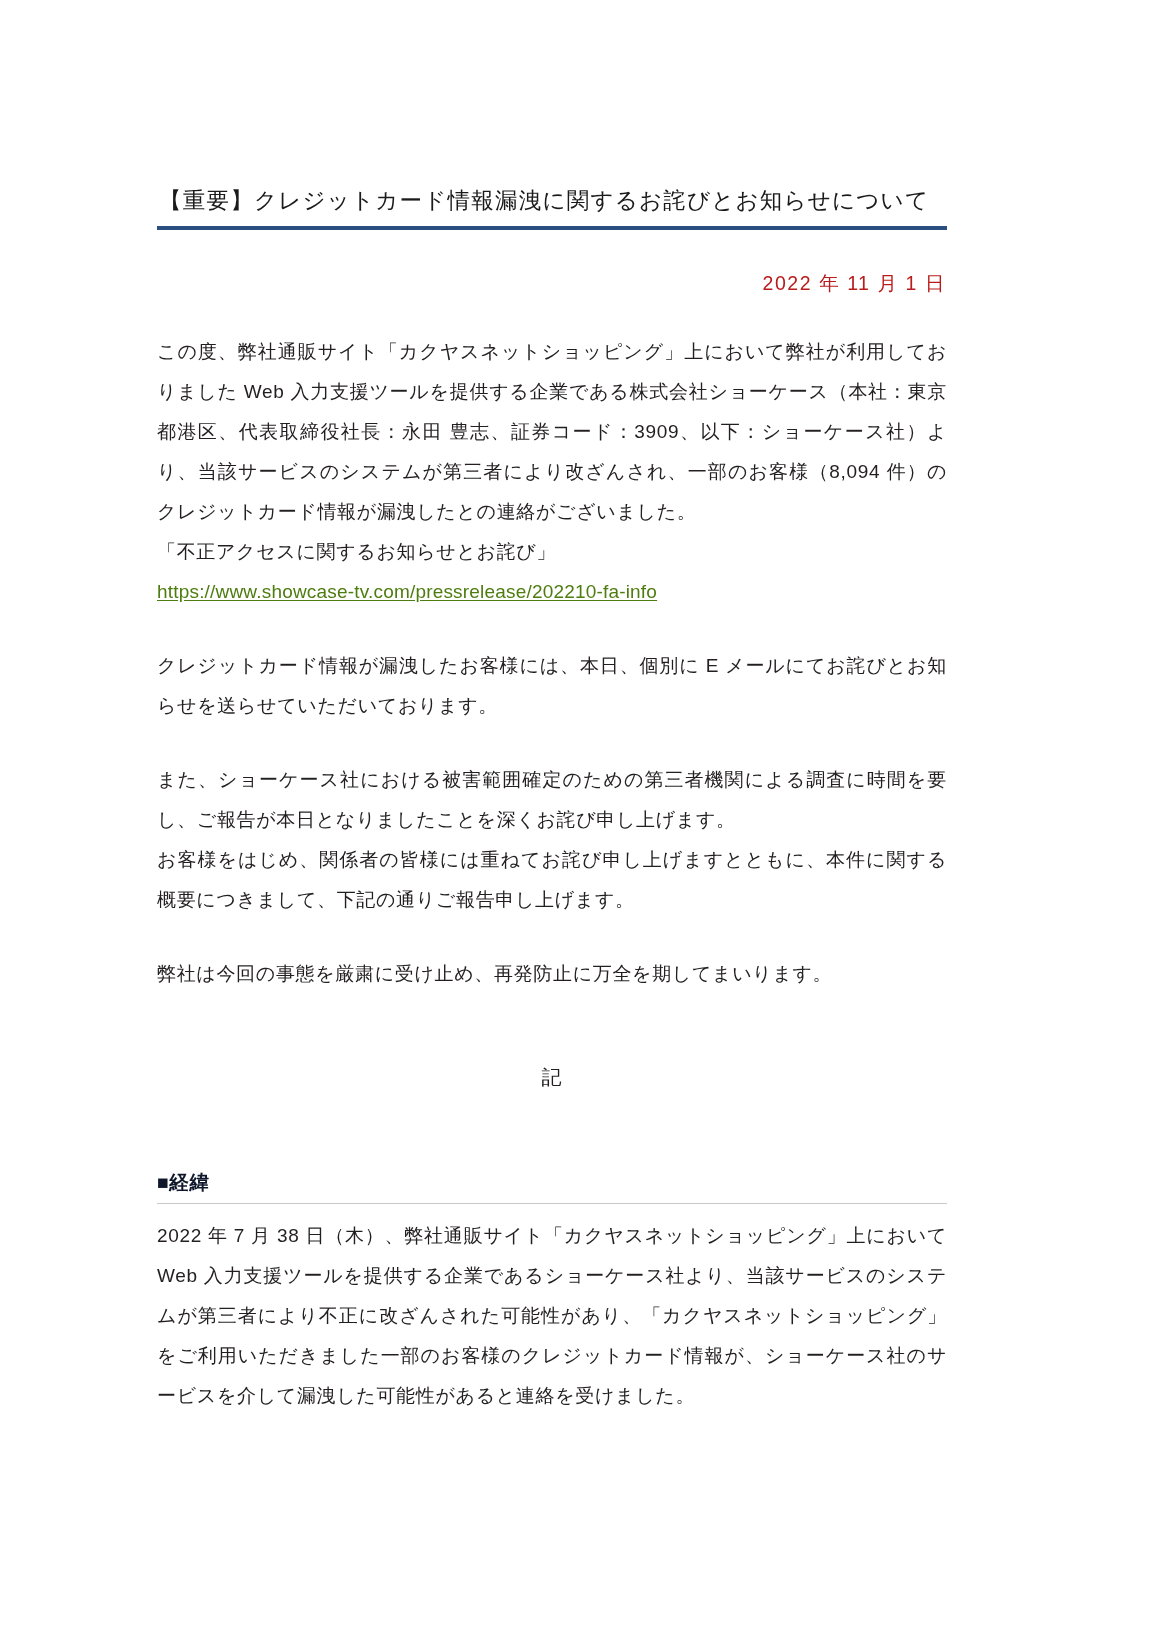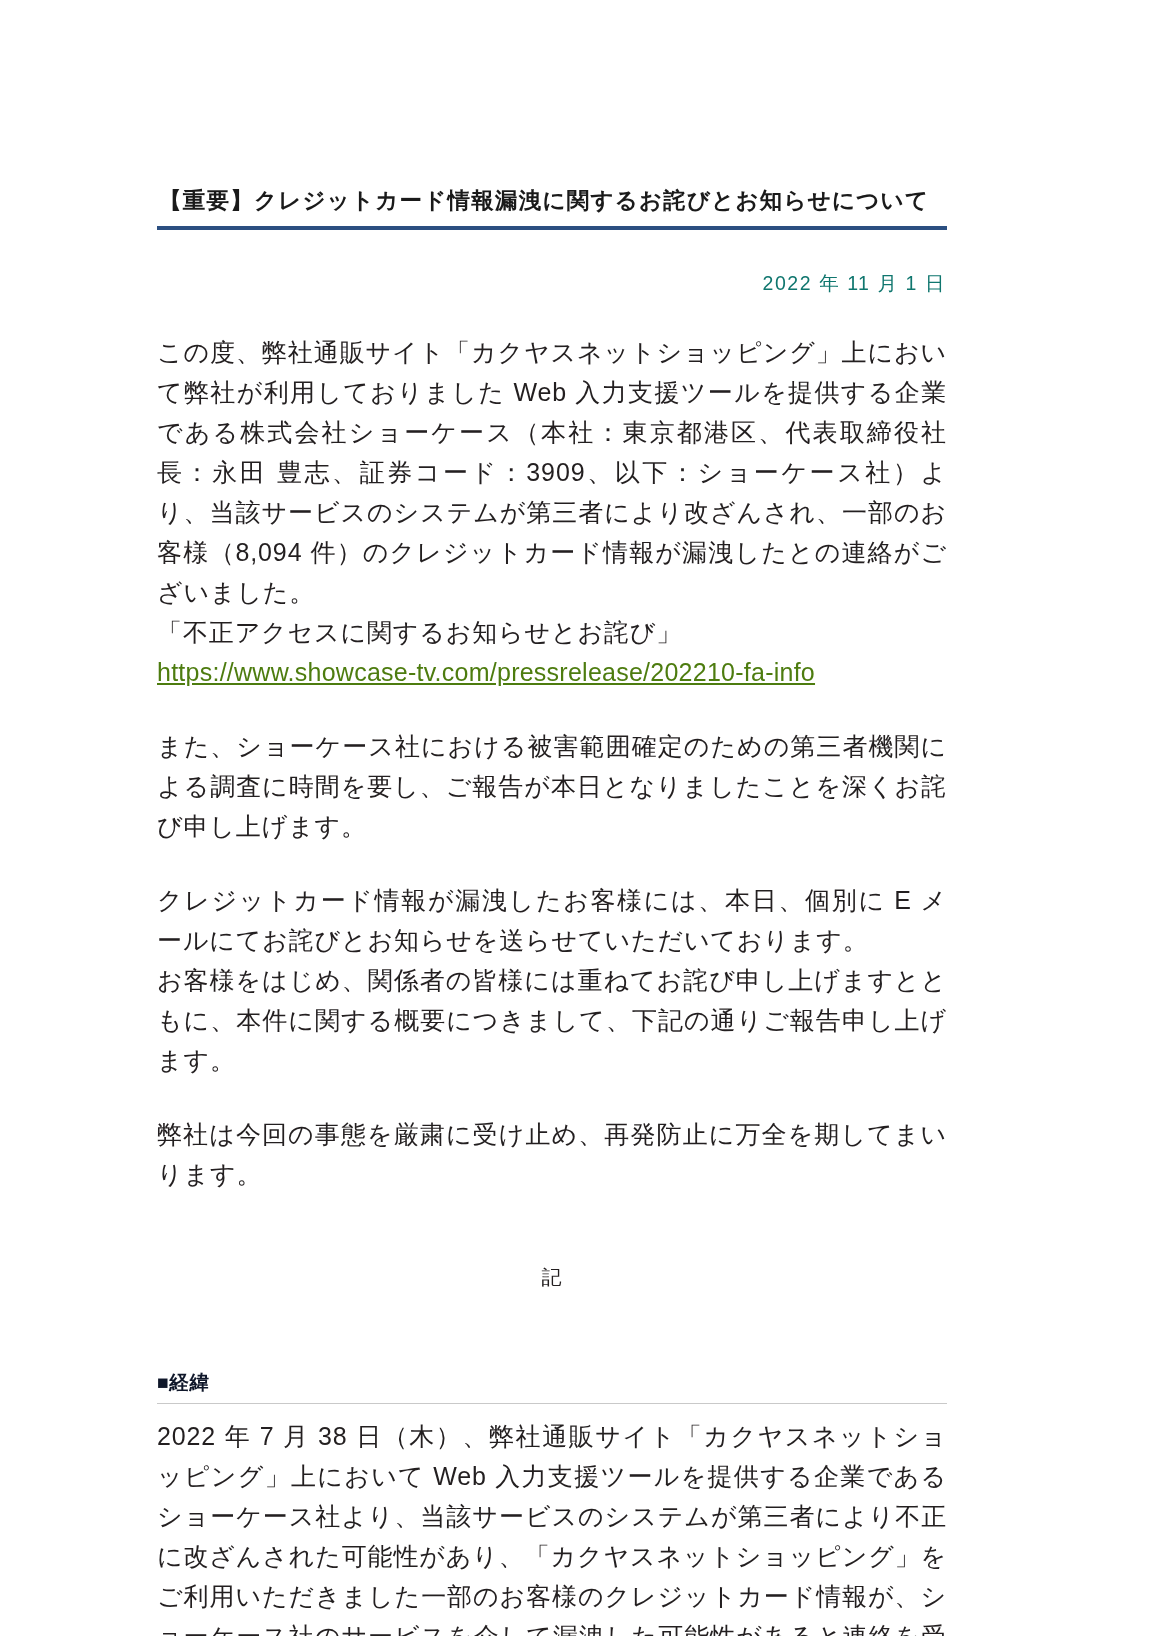--- a/index.html
+++ b/index.html
@@ -35,45 +35,45 @@
     top: 186px;
     width: 790px;
   }
 
   
   .doc-title {
     font-size: 22.5px;
     line-height: 1.35;
     letter-spacing: 0.055em;
     color: #1a1a1a;
-    font-weight: 700;
+    font-weight: 400;
     margin: 0;
     padding: 0 0 0 2px;
     white-space: nowrap;
   }
   .title-rule {
     margin-top: 10px;
     height: 4px;
     width: 790px;
     background: #2b4f81;
   }
 
   
   .date-line {
     margin-top: 40px;
     text-align: right;
     font-size: 19.5px;
     letter-spacing: 0.08em;
-    color: #0f766e;
+    color: #b91c1c;
     padding-right: 1px;
   }
 
   
   .para {
-    font-size: 25px;
+    font-size: 19px;
     line-height: 40px;
     letter-spacing: 0.035em;
     color: #231f20;
     text-align: justify;
     text-justify: inter-ideograph;
     margin: 0;
   }
   .p-gap-lg { margin-top: 35px; }
   .p-gap-md { margin-top: 34px; }
   .p-gap-sm { margin-top: 0; }
@@ -128,23 +128,23 @@
 
       <p class="para p-gap-lg">この度、弊社通販サイト「カクヤスネットショッピング」上において弊社が利用しておりました Web 入力支援ツールを提供する企業である株式会社ショーケース（本社：東京都港区、代表取締役社長：永田 豊志、証券コード：3909、以下：ショーケース社）より、当該サービスのシステムが第三者により改ざんされ、一部のお客様（8,094 件）のクレジットカード情報が漏洩したとの連絡がございました。</p>
 
 
       <p class="para p-gap-sm">「不正アクセスに関するお知らせとお詫び」</p>
 
       <p class="para p-gap-sm">
         <a class="link" href="#" style="color: #4d7c0f;">https://www.showcase-tv.com/pressrelease/202210-fa-info</a>
       </p>
 
+      <p class="para p-gap-md">クレジットカード情報が漏洩したお客様には、本日、個別に E メールにてお詫びとお知らせを送らせていただいております。</p>
+
       <p class="para p-gap-md">また、ショーケース社における被害範囲確定のための第三者機関による調査に時間を要し、ご報告が本日となりましたことを深くお詫び申し上げます。</p>
-
-      <p class="para p-gap-md">クレジットカード情報が漏洩したお客様には、本日、個別に E メールにてお詫びとお知らせを送らせていただいております。</p>
 
       <p class="para p-gap-sm">お客様をはじめ、関係者の皆様には重ねてお詫び申し上げますとともに、本件に関する概要につきまして、下記の通りご報告申し上げます。</p>
 
       <p class="para p-gap-md">弊社は今回の事態を厳粛に受け止め、再発防止に万全を期してまいります。</p>
 
       <div class="ki-mark">記</div>
 
       <div class="section-head">■経緯</div>
 
       <div class="section-rule" style="background: rgb(201, 201, 201);"></div>

